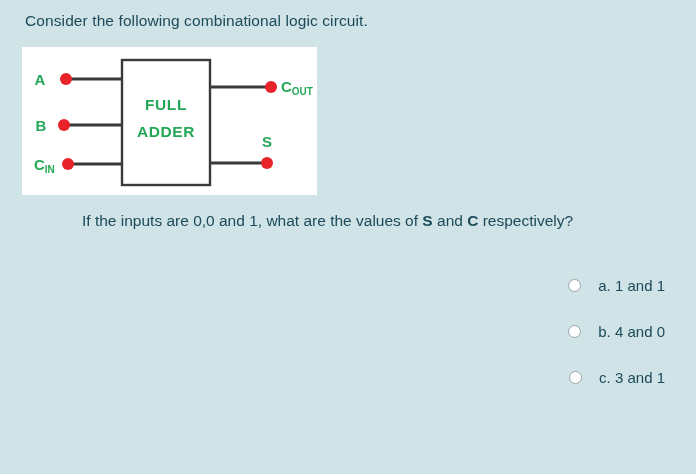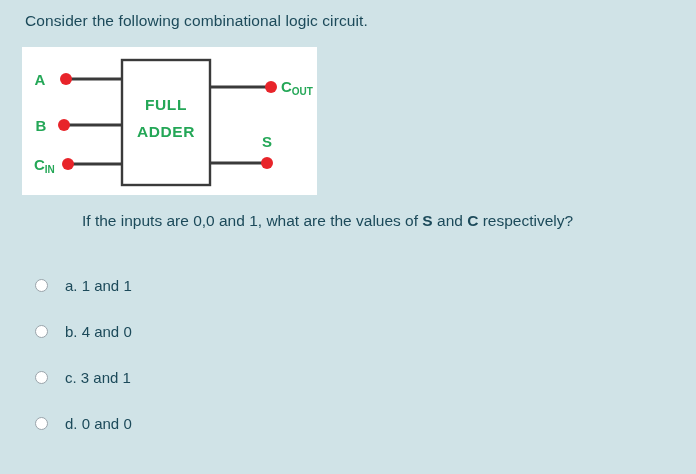--- a/index.html
+++ b/index.html
@@ -91,20 +91,21 @@
     position: absolute;
     left: 25px;
     top: 262px;
     width: 640px;
   }
   .option {
     display: flex;
     align-items: center;
     height: 46px;
     cursor: pointer;
+    justify-content: flex-end;
   }
   .radio {
     width: 13px;
     height: 13px;
     border-radius: 50%;
     border: 1.5px solid #9aa4ab;
     background: #ffffff;
     box-sizing: border-box;
     flex: 0 0 auto;
     margin-left: 10px;
@@ -172,19 +173,15 @@
     <div class="option">
       <span class="radio"></span>
       <span class="option-label">b. 4 and 0</span>
     </div>
 
     <div class="option">
       <span class="radio"></span>
       <span class="option-label">c. 3 and 1</span>
     </div>
 
-    <div class="option">
-      <span class="radio"></span>
-      <span class="option-label">d. 0 and 0</span>
-    </div>
 
   </div>
 </div>
 
 </body></html>

